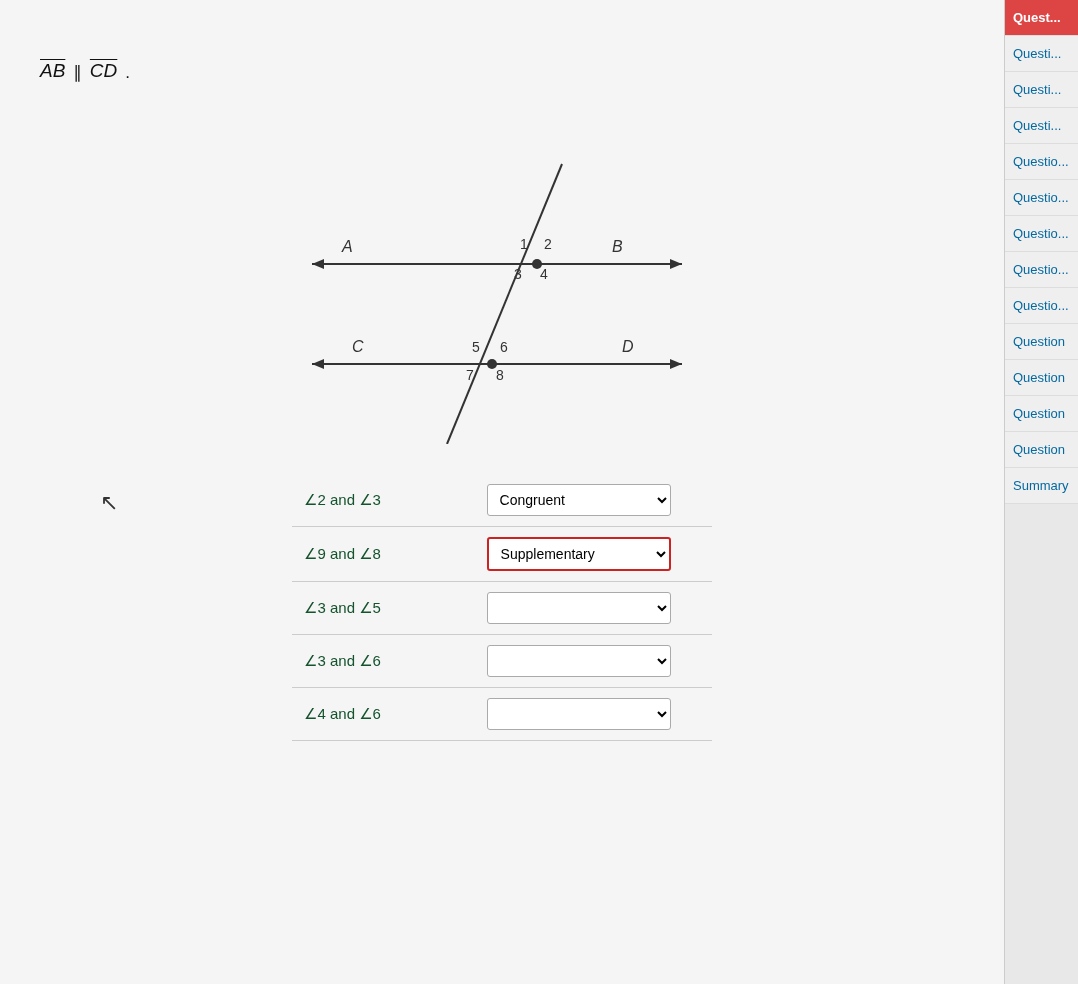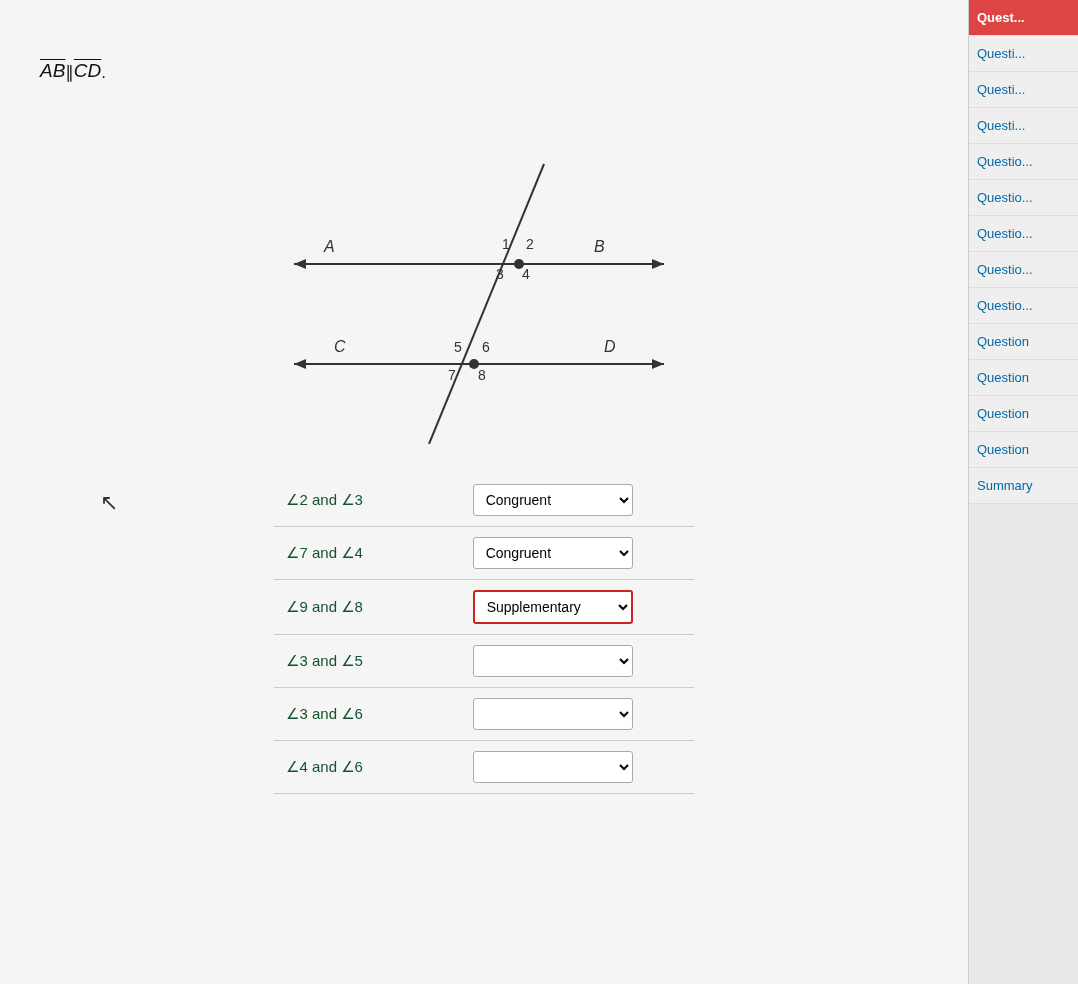--- a/index.html
+++ b/index.html
@@ -12,21 +12,21 @@
     }
 
     #main-content {
       flex: 1;
       background: #f5f5f5;
       padding: 30px 40px;
       position: relative;
     }
 
     #sidebar {
-      width: 110px;
+      width: 74px;
       background: #e8e8e8;
       border-left: 1px solid #ccc;
       display: flex;
       flex-direction: column;
       padding: 0;
     }
 
     .sidebar-item {
       padding: 10px 8px;
       font-size: 13px;
@@ -52,20 +52,21 @@
       font-size: 17px;
       color: #111;
       margin-bottom: 20px;
       line-height: 1.4;
       max-width: 750px;
     }
 
     #problem-title .math-line {
       display: flex;
       align-items: flex-end;
+      gap: 8px;
       margin-top: 4px;
     }
 
     .overline {
       text-decoration: overline;
       font-style: italic;
       font-size: 19px;
     }
 
     #diagram-area {
@@ -101,21 +102,21 @@
     #answer-table td:first-child {
       width: 160px;
       color: #14532d;
     }
 
     #answer-table td:last-child {
       width: 200px;
     }
 
     .angle-select {
-      width: 160px;
+      width: 184px;
       padding: 6px 8px;
       font-size: 14px;
       border: 1px solid #aaa;
       border-radius: 3px;
       background: white;
       cursor: pointer;
       appearance: auto;
     }
 
     .angle-select.highlighted {
@@ -196,24 +197,20 @@
     </svg>
   </div>
 
   <table id="answer-table">
     <tbody id="answer-rows">
     <tr>
           <td>∠2 and ∠3</td>
           <td><select class="angle-select has-value"><option value=""></option><option value="Congruent" selected="">Congruent</option><option value="Supplementary">Supplementary</option></select></td>
         </tr>
         <tr>
-          <td>∠7 and ∠4</td>
-          <td><select class="angle-select has-value"><option value=""></option><option value="Congruent" selected="">Congruent</option><option value="Supplementary">Supplementary</option></select></td>
-        </tr>
-        <tr>
           <td>∠9 and ∠8</td>
           <td><select class="angle-select highlighted"><option value=""></option><option value="Congruent">Congruent</option><option value="Supplementary" selected="">Supplementary</option></select></td>
         </tr>
         <tr>
           <td>∠3 and ∠5</td>
           <td><select class="angle-select"><option value=""></option><option value="Congruent">Congruent</option><option value="Supplementary">Supplementary</option></select></td>
         </tr>
         <tr>
           <td>∠3 and ∠6</td>
           <td><select class="angle-select"><option value=""></option><option value="Congruent">Congruent</option><option value="Supplementary">Supplementary</option></select></td>

